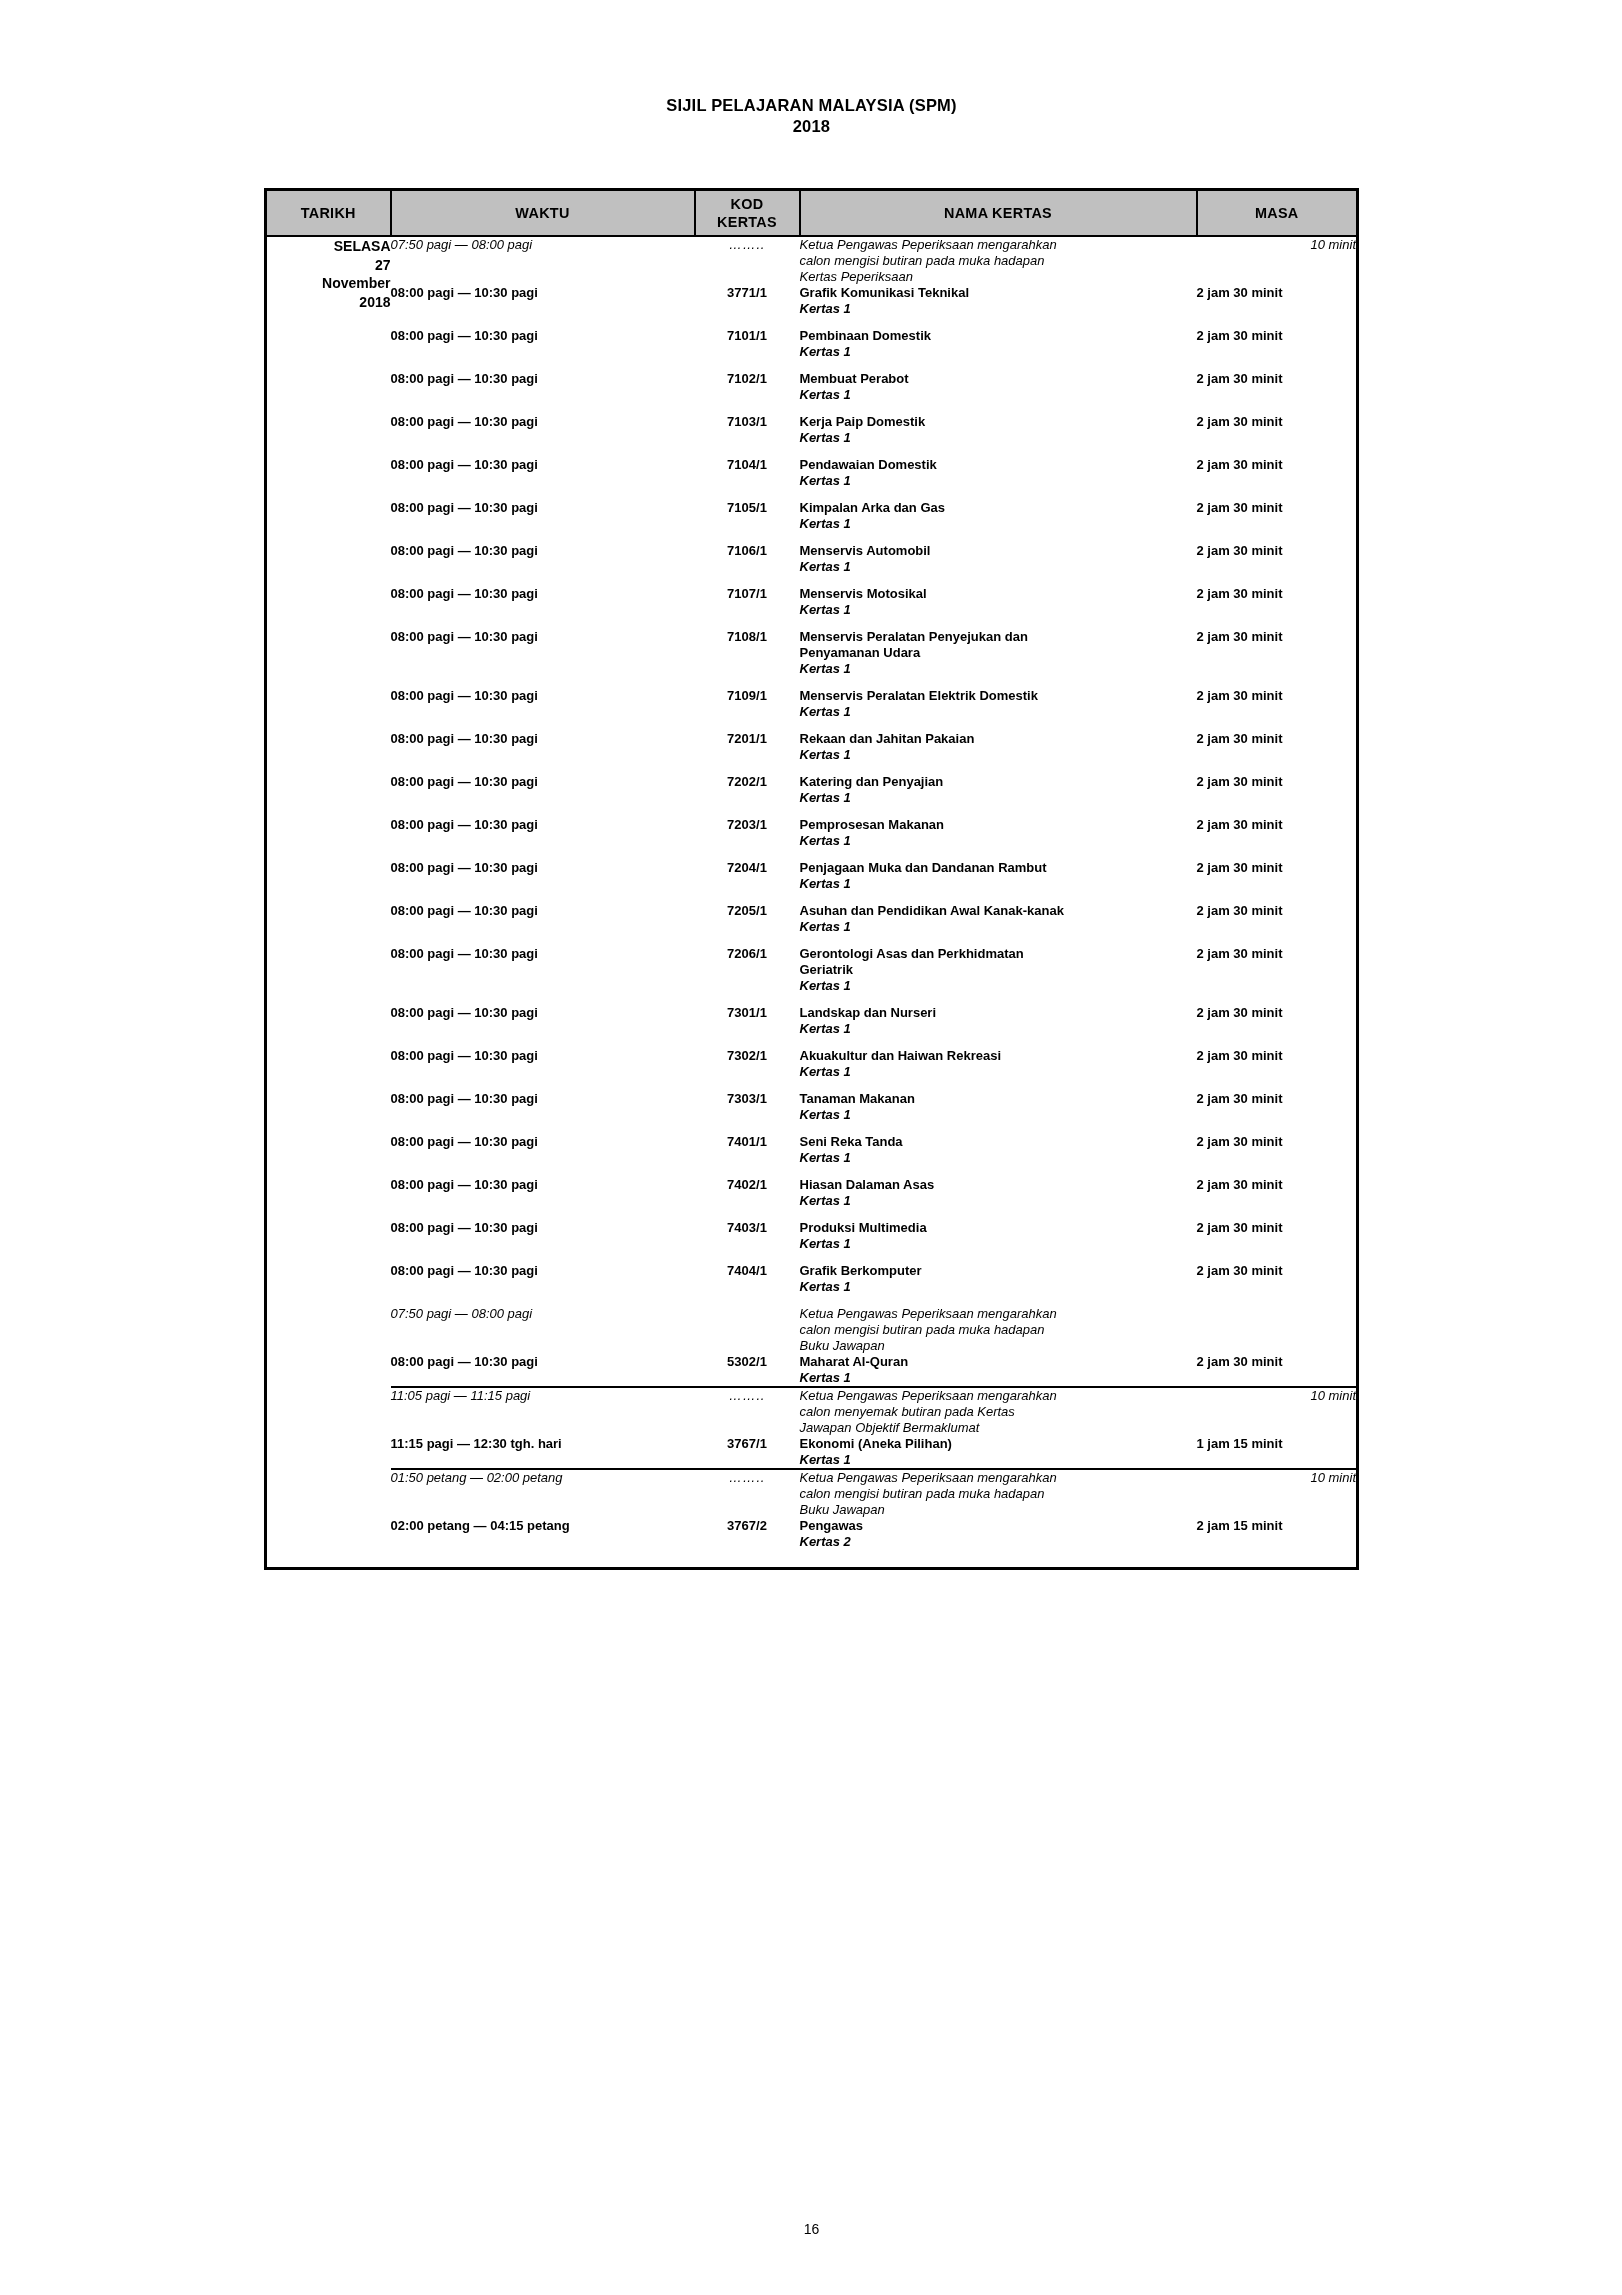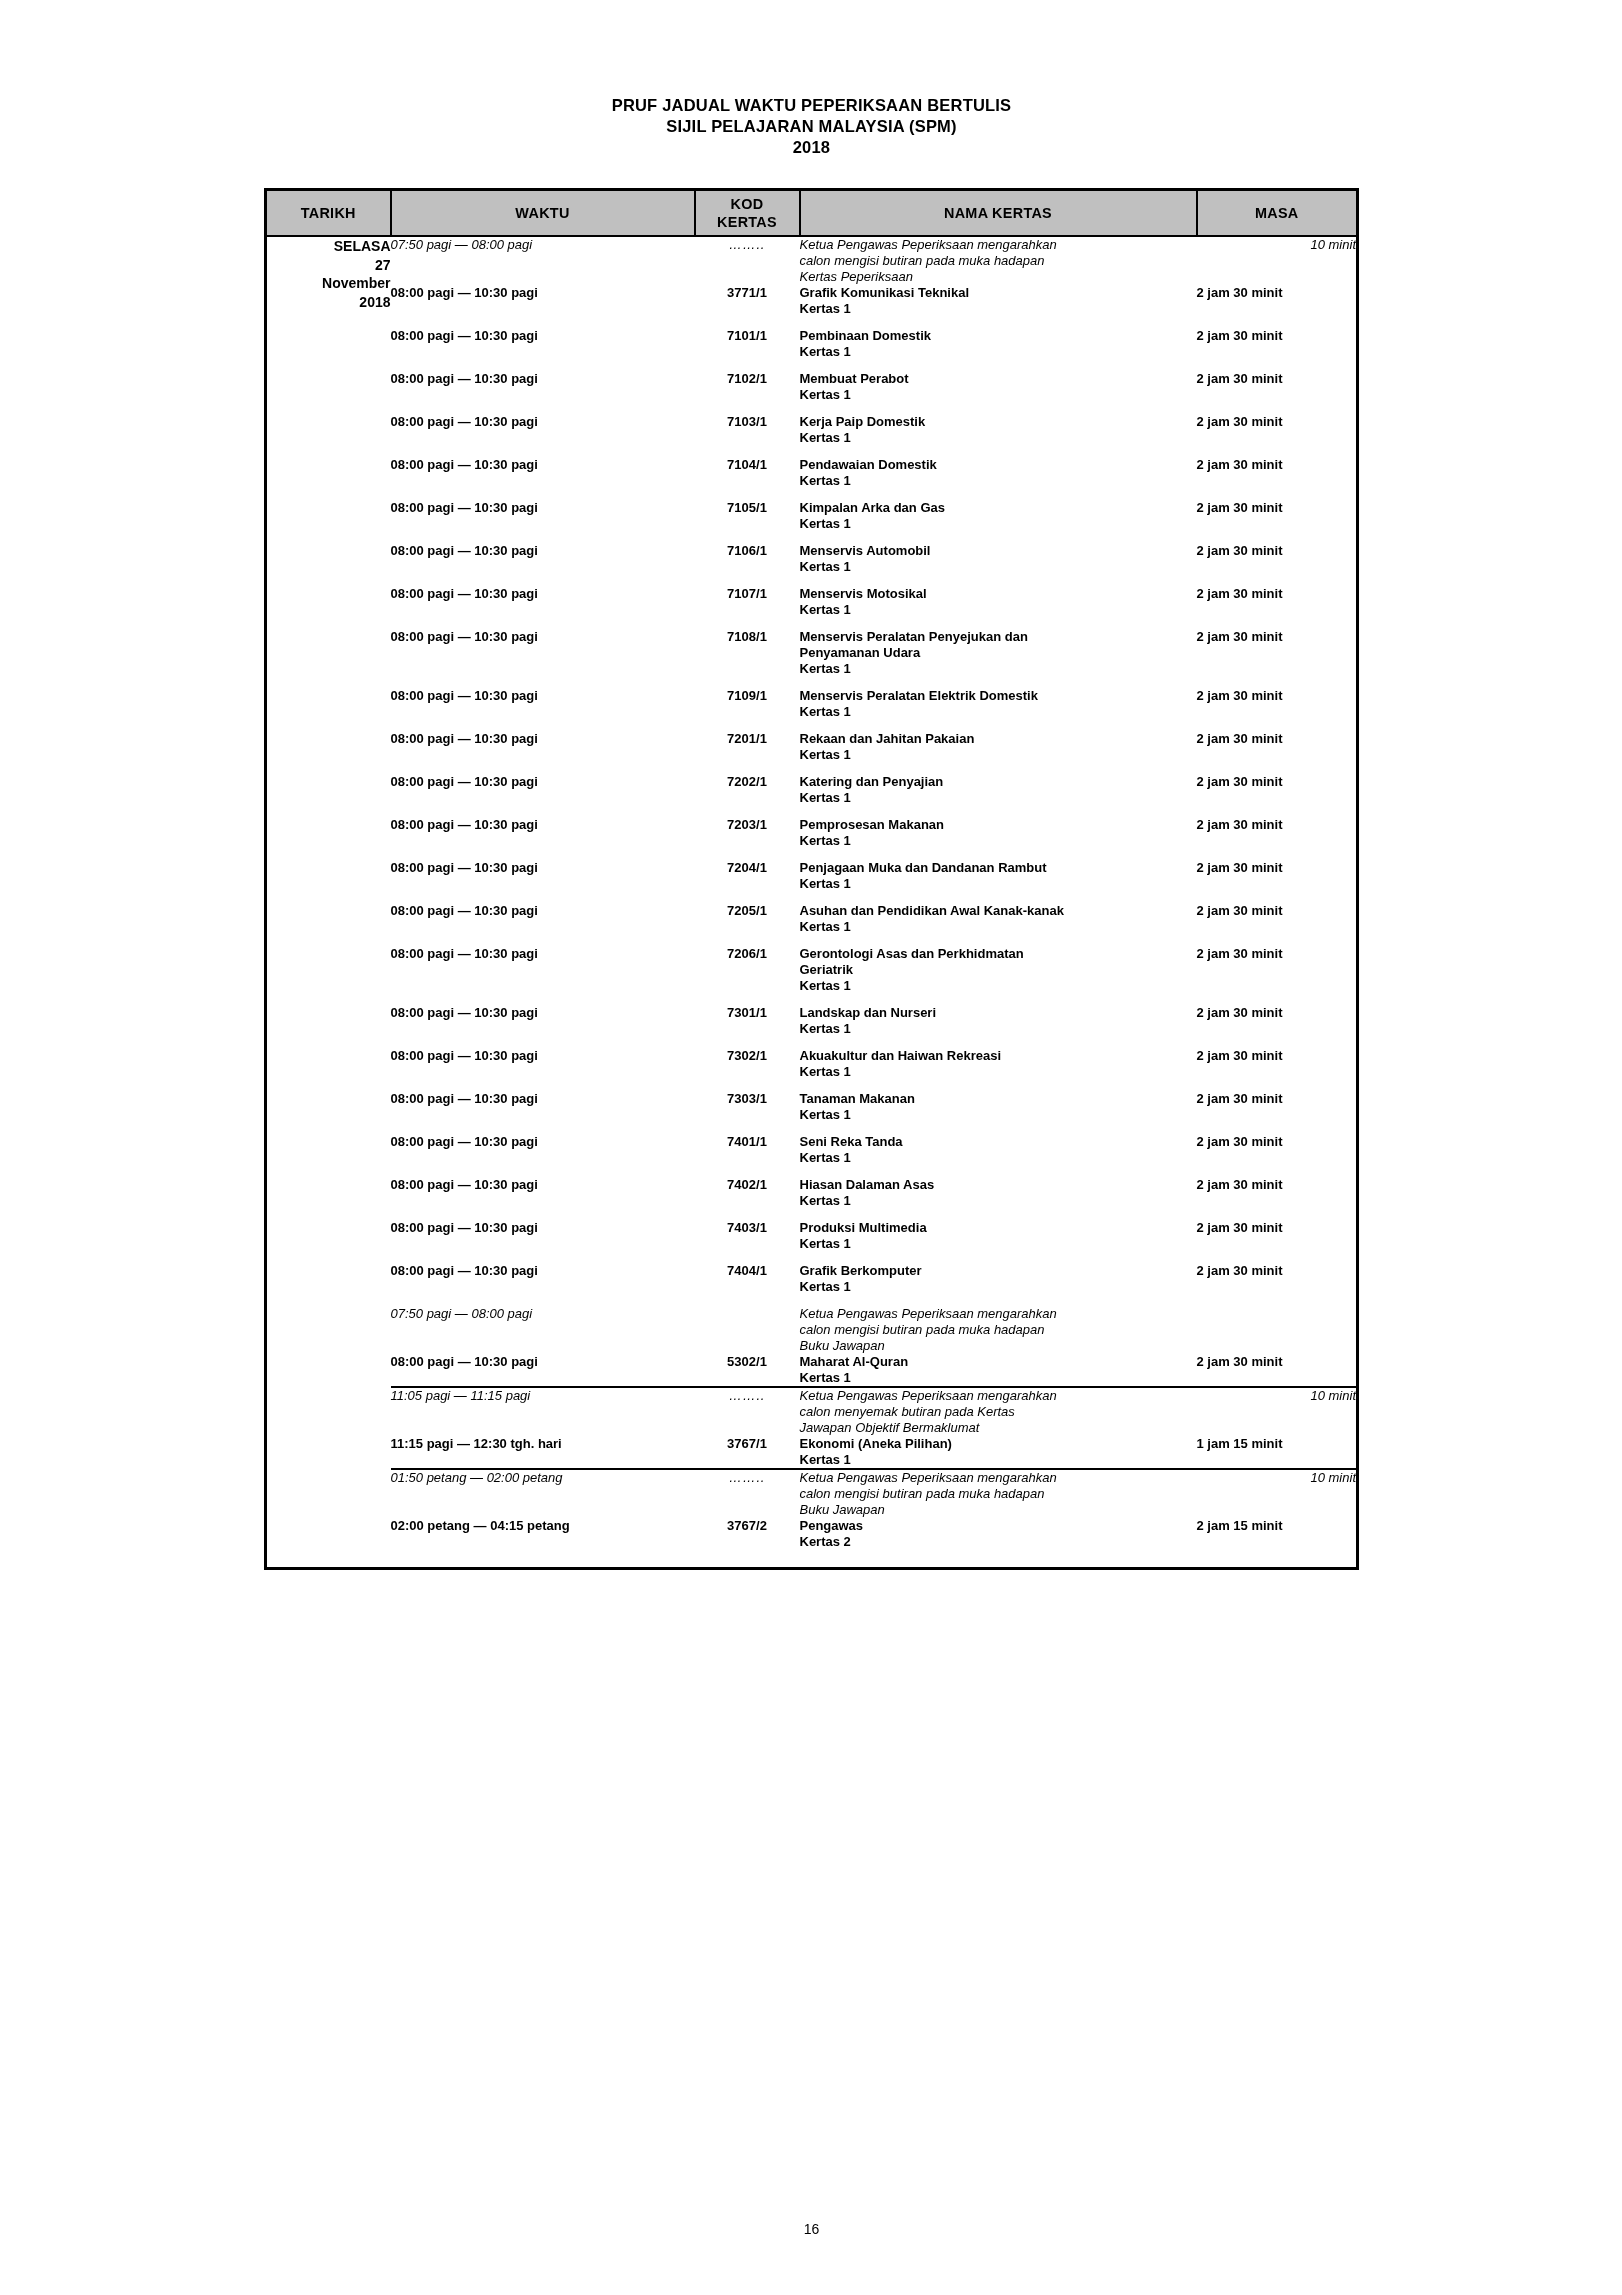--- a/index.html
+++ b/index.html
@@ -112,20 +112,21 @@
   }
   .ital {
     font-style: italic;
     font-weight: normal;
   }
   .bold {
     font-weight: bold;
   }
   .bolditalic {
     font-weight: bold;
+    font-style: italic;
   }
   .right { text-align: right; }
   .dots {
     font-style: italic;
     letter-spacing: 0.8px;
     font-size: 13px;
     line-height: 16px;
   }
   .gap { height: 16px; }
   .spacer-sm { height: 11px; }
@@ -138,21 +139,20 @@
     left: 0;
     width: 1623px;
     text-align: center;
     font-size: 14px;
   }
 </style>
 </head>
 <body>
 
 <div class="title-block">
-  <div class="title-line">PRUF JADUAL WAKTU PEPERIKSAAN BERTULIS</div>
   <div class="title-line">SIJIL PELAJARAN MALAYSIA (SPM)</div>
   <div class="title-line">2018</div>
 </div>
 
 <div class="sched-wrap">
   <table class="sched">
     <colgroup>
       <col class="c-tarikh">
         <col class="c-waktu">
         <col class="c-kod">

